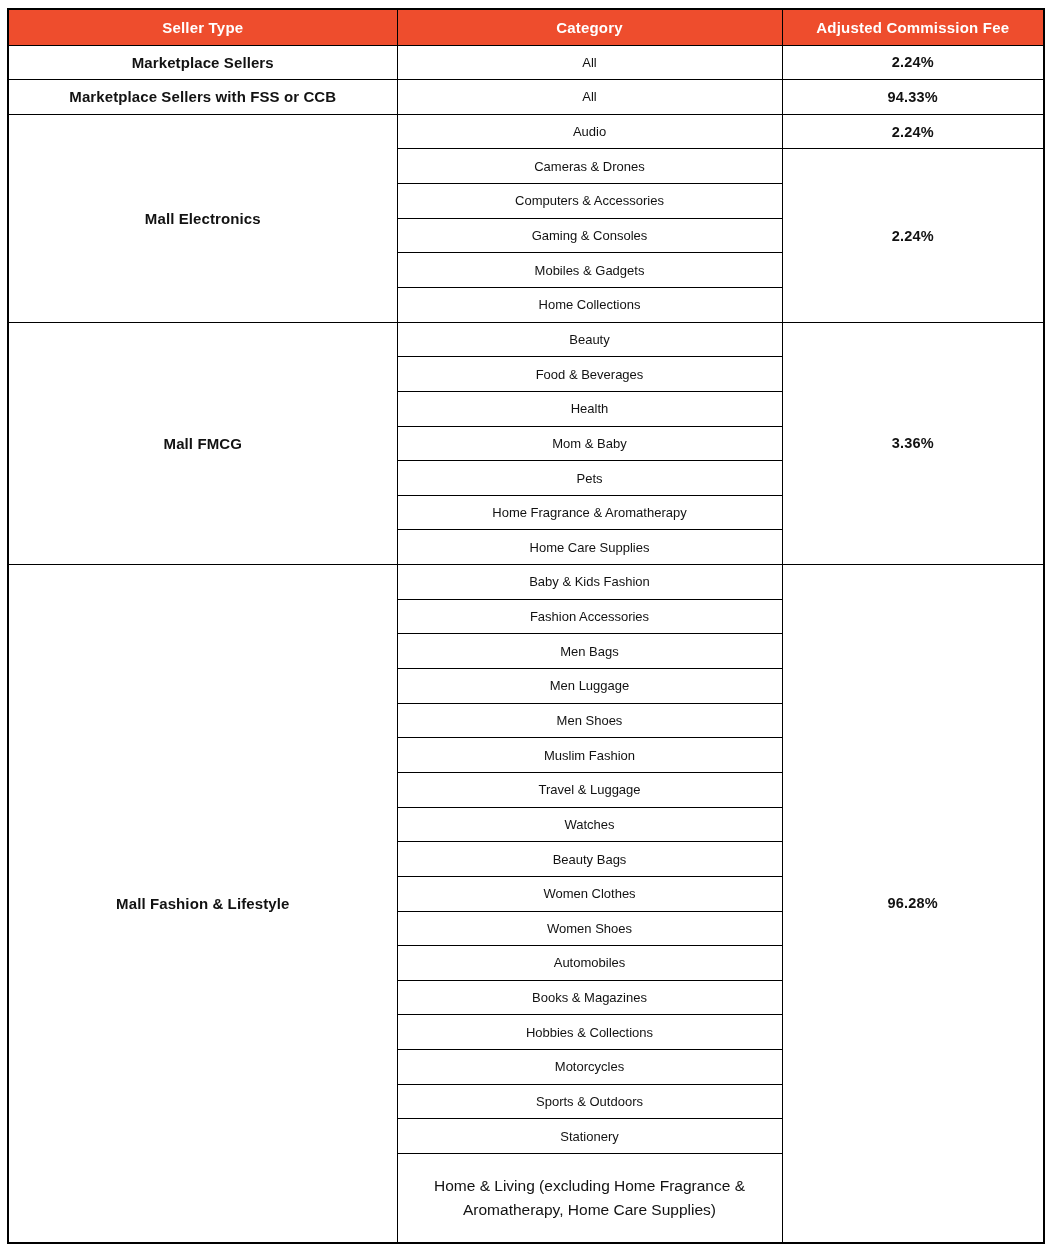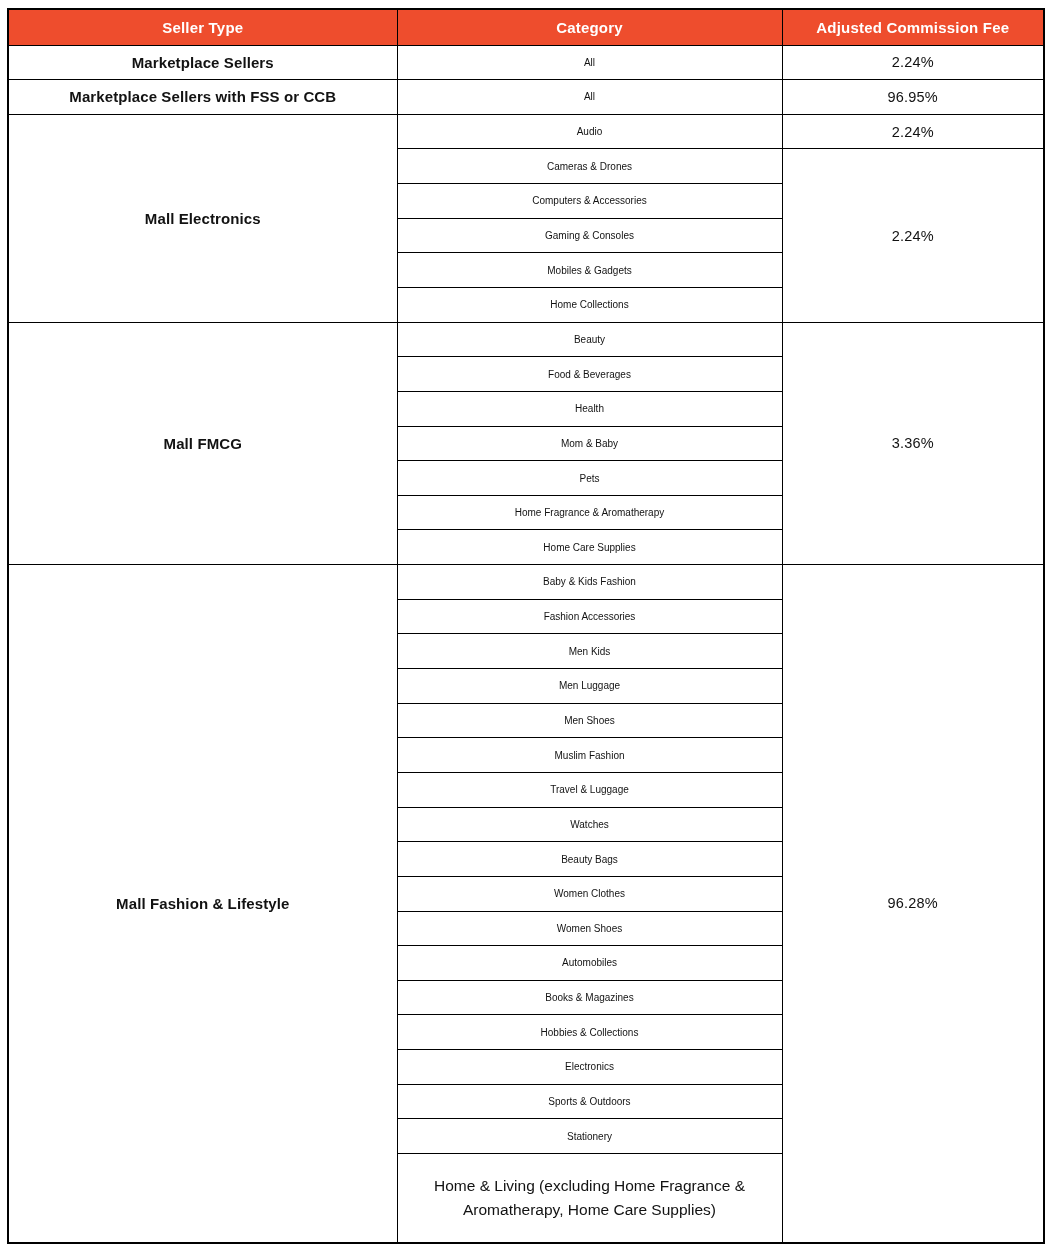--- a/index.html
+++ b/index.html
@@ -42,30 +42,30 @@
   .fee-table tbody tr { height: 34.65px; }
   .fee-table tbody tr.tall-row { height: 89px; }
   td.seller {
     font-weight: 700;
     font-size: 15px;
     letter-spacing: 0.1px;
     margin-top: 40px;
   }
   td.cat {
     font-weight: 400;
-    font-size: 10px;
+    font-size: 13px;
   }
   td.cat-long {
     font-weight: 400;
     font-size: 15.5px;
     padding: 0 28px;
     line-height: 1.55;
   }
   td.fee {
-    font-weight: 400;
+    font-weight: 700;
     font-size: 14.5px;
     letter-spacing: 0.2px;
   }
 </style>
 </head>
 <body>
 
 <div class="page">
   <table class="fee-table">
     <colgroup>
@@ -84,21 +84,21 @@
 
       <tr>
         <td class="seller">Marketplace Sellers</td>
         <td class="cat">All</td>
         <td class="fee">2.24%</td>
       </tr>
 
       <tr>
         <td class="seller">Marketplace Sellers with FSS or CCB</td>
         <td class="cat">All</td>
-        <td class="fee">96.95%</td>
+        <td class="fee">94.33%</td>
       </tr>
 
       <tr>
         <td class="seller" rowspan="6">Mall Electronics</td>
         <td class="cat">Audio</td>
         <td class="fee">2.24%</td>
       </tr>
       <tr>
         <td class="cat">Cameras &amp; Drones</td>
         <td class="fee" rowspan="5">2.24%</td>
@@ -142,21 +142,21 @@
 
       <tr>
         <td class="seller" rowspan="18">Mall Fashion &amp; Lifestyle</td>
         <td class="cat">Baby &amp; Kids Fashion</td>
         <td class="fee" rowspan="18">96.28%</td>
       </tr>
       <tr>
         <td class="cat">Fashion Accessories</td>
       </tr>
       <tr>
-        <td class="cat">Men Kids</td>
+        <td class="cat">Men Bags</td>
       </tr>
       <tr>
         <td class="cat">Men Luggage</td>
       </tr>
       <tr>
         <td class="cat">Men Shoes</td>
       </tr>
       <tr>
         <td class="cat">Muslim Fashion</td>
       </tr>
@@ -178,21 +178,21 @@
       <tr>
         <td class="cat">Automobiles</td>
       </tr>
       <tr>
         <td class="cat">Books &amp; Magazines</td>
       </tr>
       <tr>
         <td class="cat">Hobbies &amp; Collections</td>
       </tr>
       <tr>
-        <td class="cat">Electronics</td>
+        <td class="cat">Motorcycles</td>
       </tr>
       <tr>
         <td class="cat">Sports &amp; Outdoors</td>
       </tr>
       <tr>
         <td class="cat">Stationery</td>
       </tr>
       <tr class="tall-row">
         <td class="cat-long">Home &amp; Living (excluding Home Fragrance &amp; Aromatherapy, Home Care Supplies)</td>
       </tr>

